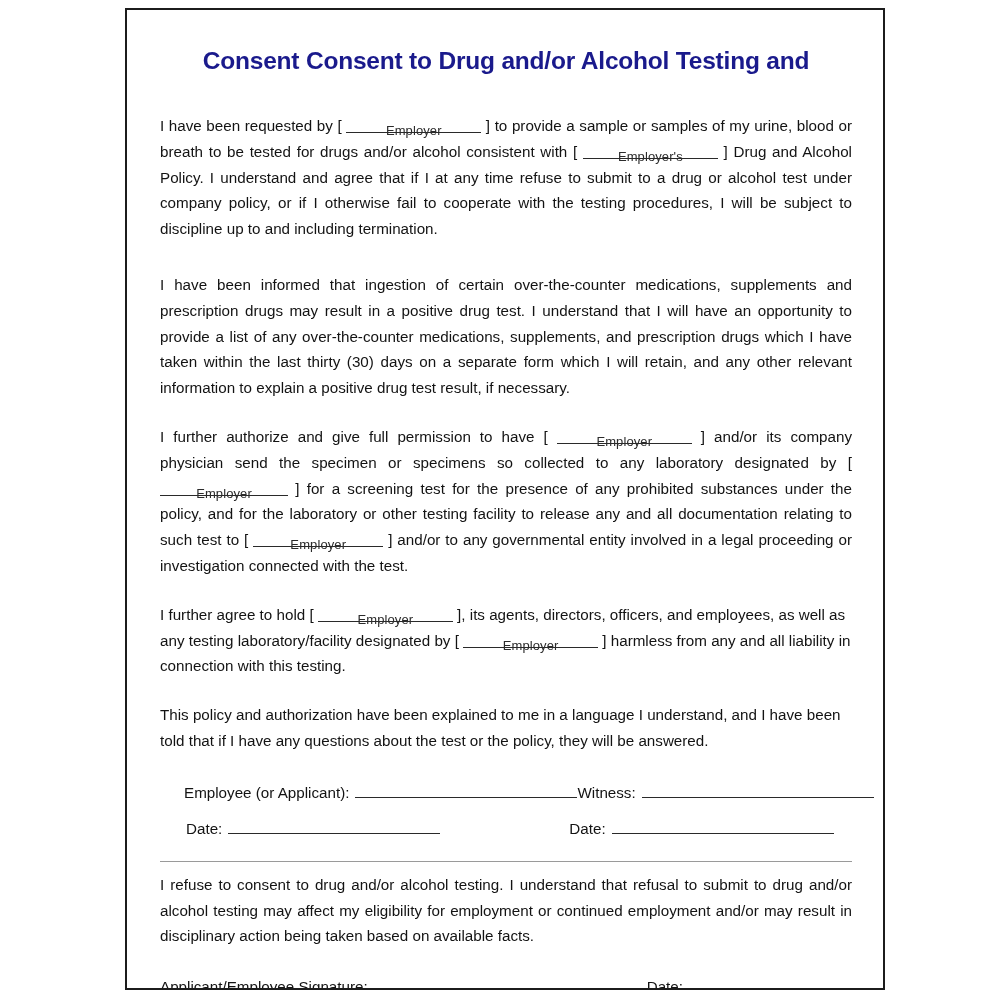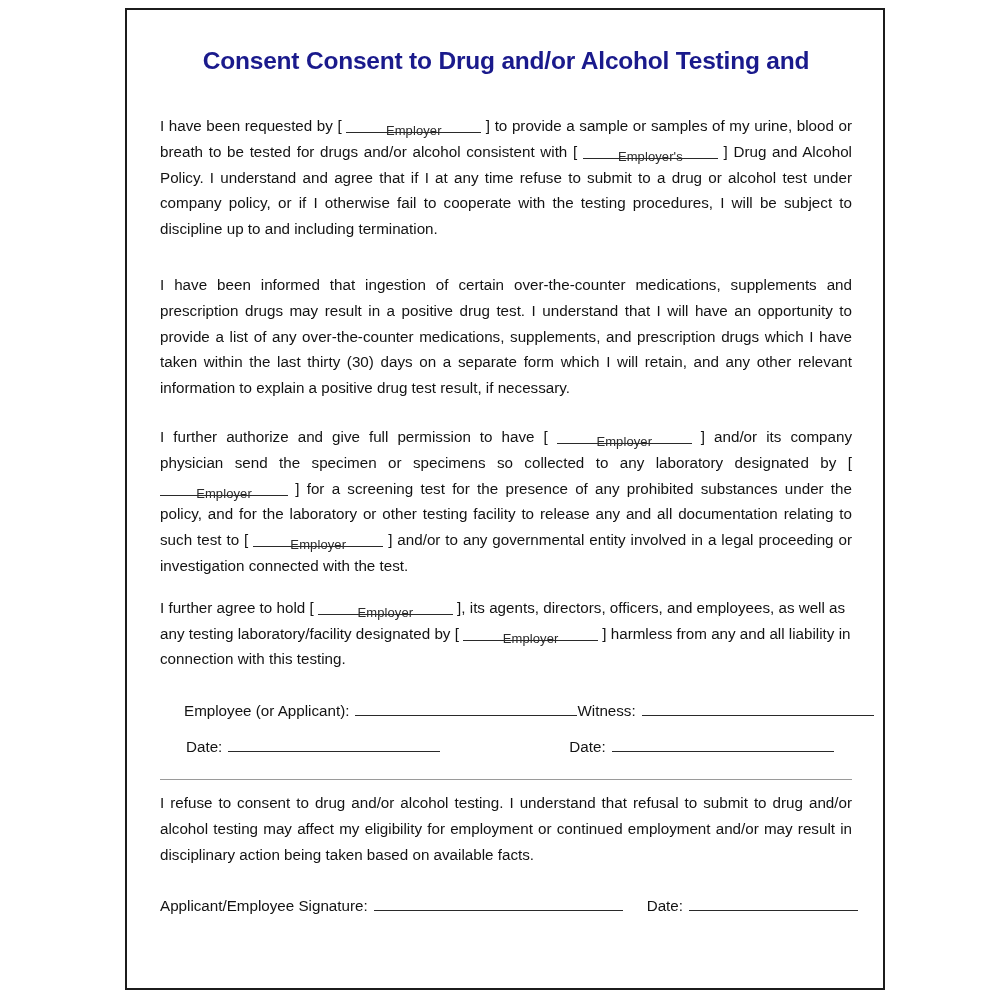--- a/index.html
+++ b/index.html
@@ -50,21 +50,21 @@
   .para {
     font-size: 15.2px;
     line-height: 25.8px;
     color: #131313;
     text-align: justify;
     margin: 0;
   }
   .para.p1 { margin-top: 37px; }
   .para.p2 { margin-top: 30px; }
   .para.p3 { margin-top: 23px; }
-  .para.p4 { margin-top: 16px; }
+  .para.p4 { margin-top: 23px; }
   .para.p5 { margin-top: 23px; }
   .para.nojust { text-align: left; }
 
   
   .blank {
     display: inline-block;
     position: relative;
     vertical-align: baseline;
     white-space: nowrap;
   }
@@ -140,20 +140,21 @@
     </h1>
 
     <p class="para p1"><span>I have been requested by [ </span><span class="blank w135"><span class="rule"></span><span class="cap">Employer</span></span><span> ] to provide a sample or samples of my urine, blood or breath to be tested for drugs and/or alcohol consistent with [ </span><span class="blank w135"><span class="rule"></span><span class="cap">Employer's</span></span><span> ] Drug and Alcohol Policy. I understand and agree that if I at any time refuse to submit to a drug or alcohol test under company policy, or if I otherwise fail to cooperate with the testing procedures, I will be subject to discipline up to and including termination.</span></p>
 
     <p class="para p2">I have been informed that ingestion of certain over-the-counter medications, supplements and prescription drugs may result in a positive drug test. I understand that I will have an opportunity to provide a list of any over-the-counter medications, supplements, and prescription drugs which I have taken within the last thirty (30) days on a separate form which I will retain, and any other relevant information to explain a positive drug test result, if necessary.</p>
 
     <p class="para p3"><span>I further authorize and give full permission to have [ </span><span class="blank w135"><span class="rule"></span><span class="cap">Employer</span></span><span> ] and/or its company physician send the specimen or specimens so collected to any laboratory designated by [ </span><span class="blank w128"><span class="rule"></span><span class="cap">Employer</span></span><span> ] for a screening test for the presence of any prohibited substances under the policy, and for the laboratory or other testing facility to release any and all documentation relating to such test to [ </span><span class="blank w130"><span class="rule"></span><span class="cap">Employer</span></span><span> ] and/or to any governmental entity involved in a legal proceeding or investigation connected with the test.</span></p>
 
     <p class="para p4 nojust"><span>I further agree to hold [ </span><span class="blank w135"><span class="rule"></span><span class="cap">Employer</span></span><span> ], its agents, directors, officers, and employees, as well as any testing laboratory/facility designated by [ </span><span class="blank w135"><span class="rule"></span><span class="cap">Employer</span></span><span> ] harmless from any and all liability in connection with this testing.</span></p>
 
+    <p class="para p5 nojust">This policy and authorization have been explained to me in a language I understand, and I have been told that if I have any questions about the test or the policy, they will be answered.</p>
 
     <div class="sig-block">
 
       <div class="sig-row">
         <div class="sig-cell" style="margin-left:24px">
           <span class="sig-label">Employee (or Applicant):</span>
           <span class="sig-line" style="width:222px"></span>
         </div>
         <div class="sig-cell">
           <span class="sig-label">Witness:</span>

